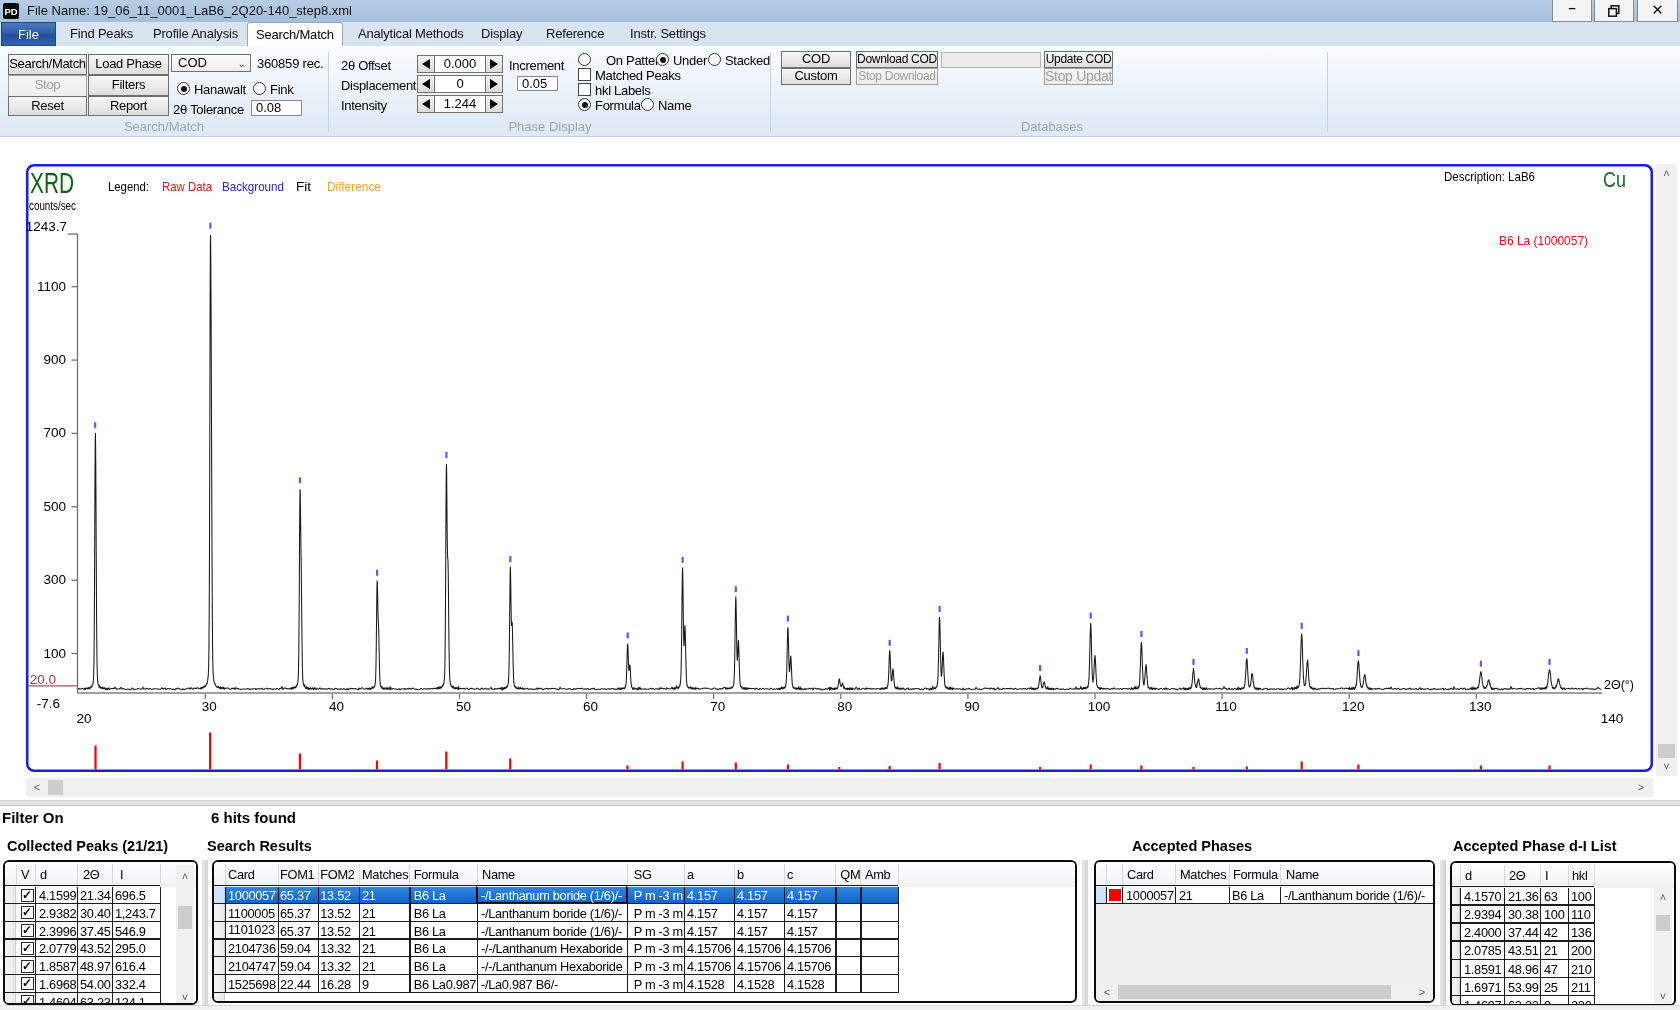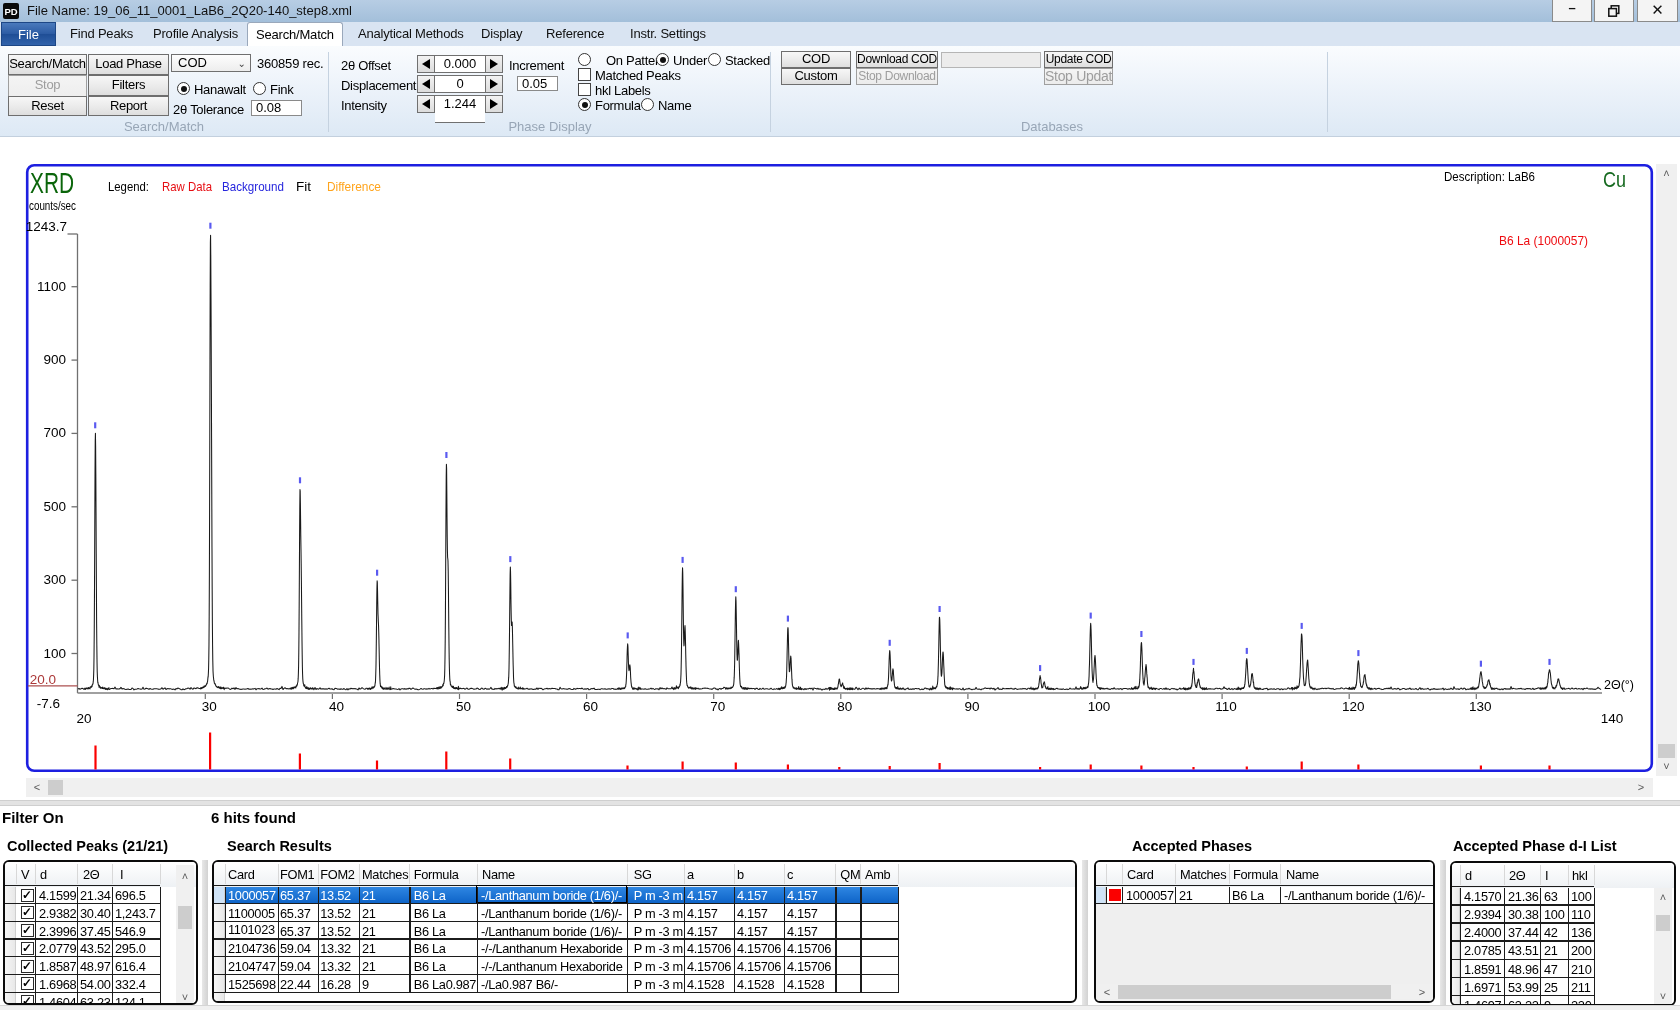--- a/index.html
+++ b/index.html
@@ -84,21 +84,21 @@
 <div class="abs rlab" style="left:341px;top:58px;">2θ Offset</div>
 <div class="abs rlab" style="left:341px;top:78px;">Displacement</div>
 <div class="abs rlab" style="left:341px;top:98px;">Intensity</div>
 <div class="abs spinbtn" style="left:417px;top:55px;height:18px;"><span class="tri tril" style="margin-top:3px"></span></div>
 <div class="abs spinval" style="left:435px;top:55px;width:50px;height:18px;line-height:15px;">0.000</div>
 <div class="abs spinbtn" style="left:485px;top:55px;height:18px;"><span class="tri trir" style="margin-top:3px"></span></div>
 <div class="abs spinbtn" style="left:417px;top:75px;height:18px;"><span class="tri tril" style="margin-top:3px"></span></div>
 <div class="abs spinval" style="left:435px;top:75px;width:50px;height:18px;line-height:15px;">0</div>
 <div class="abs spinbtn" style="left:485px;top:75px;height:18px;"><span class="tri trir" style="margin-top:3px"></span></div>
 <div class="abs spinbtn" style="left:417px;top:95px;height:18px;"><span class="tri tril" style="margin-top:3px"></span></div>
-<div class="abs spinval" style="left:435px;top:95px;width:50px;height:28px;line-height:15px;">1.244</div>
+<div class="abs spinval" style="left:435px;top:95px;width:50px;height:18px;line-height:15px;">1.244</div>
 <div class="abs spinbtn" style="left:485px;top:95px;height:18px;"><span class="tri trir" style="margin-top:3px"></span></div>
 <div class="abs rlab" style="left:509px;top:58px;">Increment</div>
 <div class="abs" style="left:517px;top:76px;width:41px;height:15px;border:1.3px solid #8a8a8a;background:#fff;font-size:13px;line-height:13px;padding-left:4px;">0.05</div>
 <div class="abs radio" style="left:578px;top:53px;"></div>
 <div class="abs rlab" style="left:595px;top:53px;margin-left:11px;">On Pattern</div>
 <div class="abs radio sel" style="left:656px;top:53px;"></div>
 <div class="abs rlab" style="left:673px;top:53px;">Under</div>
 <div class="abs radio" style="left:708px;top:53px;"></div>
 <div class="abs rlab" style="left:725px;top:53px;">Stacked</div>
 <div class="abs chk" style="left:578px;top:68px;"></div>
@@ -222,21 +222,21 @@
 <div class="abs sbthumb" style="left:1658px;top:744px;width:17px;height:14px;"></div>
 <div class="abs arr" style="left:1656px;top:760px;width:21px;">˅</div>
 <div class="abs sb" style="left:26px;top:778px;width:1627px;height:19px;"></div>
 <div class="abs arr" style="left:28px;top:781px;width:18px;">˂</div>
 <div class="abs sbthumb" style="left:48px;top:780px;width:15px;height:15px;"></div>
 <div class="abs arr" style="left:1632px;top:781px;width:18px;">˃</div>
 <div class="abs" style="left:0;top:800px;width:1680px;height:6px;background:#e3e3e3;border-top:1px solid #cfcfcf;border-bottom:1px solid #cfcfcf;"></div>
 <div class="abs btitle" style="left:2px;top:809px;">Filter On</div>
 <div class="abs btitle" style="left:211px;top:809px;">6 hits found</div>
 <div class="abs stitle" style="left:7px;top:838px;">Collected Peaks (21/21)</div>
-<div class="abs stitle" style="left:227px;top:838px;">Search Results</div>
+<div class="abs stitle" style="left:207px;top:838px;">Search Results</div>
 <div class="abs stitle" style="left:1096px;top:838px;margin-left:36px;">Accepted Phases</div>
 <div class="abs stitle" style="left:1453px;top:838px;">Accepted Phase d-I List</div>
 <div class="abs splitter" style="left:202px;top:860px;width:6px;height:145px;"></div>
 <div class="abs splitter" style="left:1082px;top:860px;width:6px;height:145px;"></div>
 <div class="abs splitter" style="left:1440px;top:860px;width:6px;height:145px;"></div>
 <div class="abs dtable" style="left:3px;top:860px;width:195px;height:145px;">
 <div style="position:absolute;left:0;top:0;width:100%;height:24.5px;background:linear-gradient(#fff,#eef1f4);"></div>
 <div class="rowhdr" style="left:0;top:24.5px;width:11px;height:120.5px;"></div>
 <div class="hdr" style="left:16px;top:5px;">V</div>
 <div class="hdr" style="left:35px;top:5px;">d</div>

